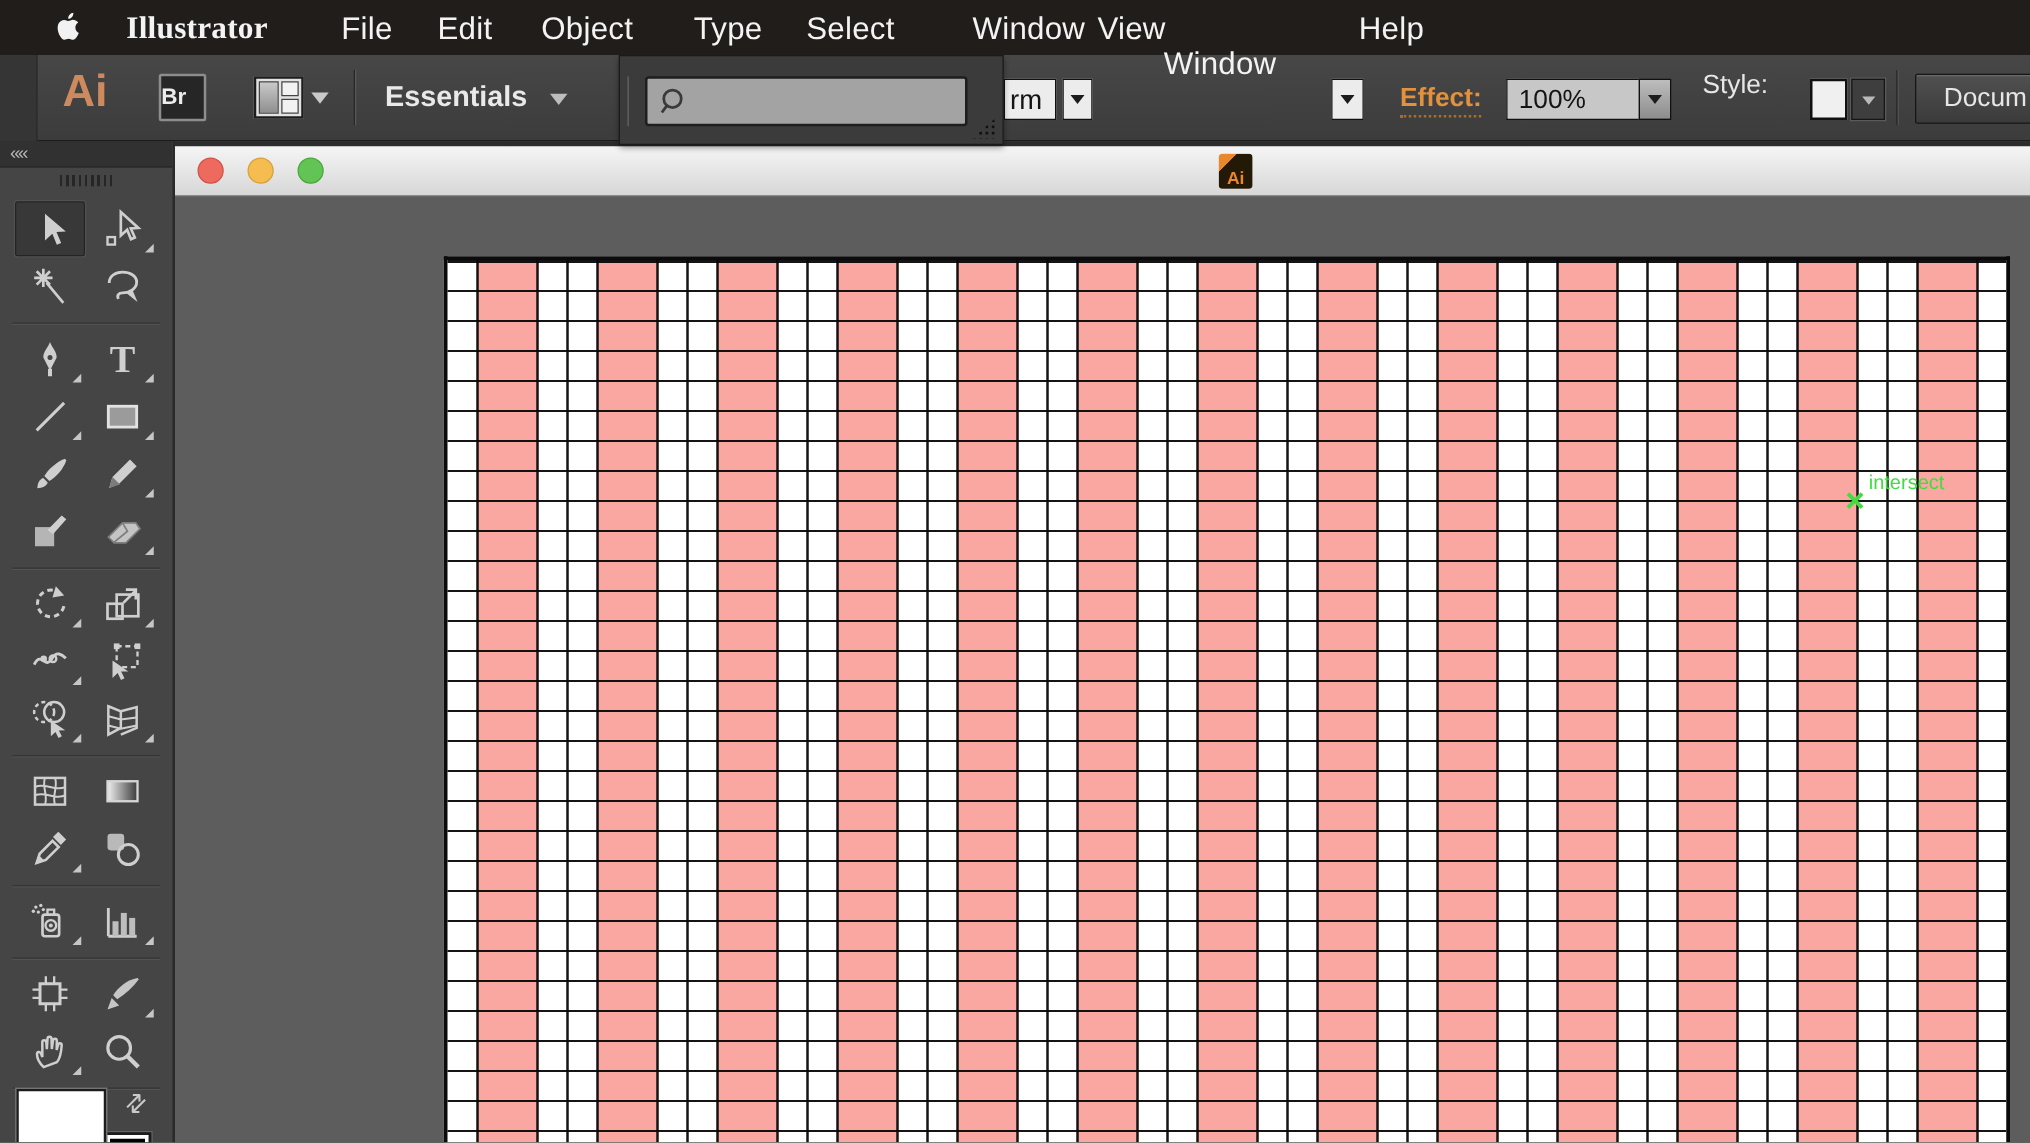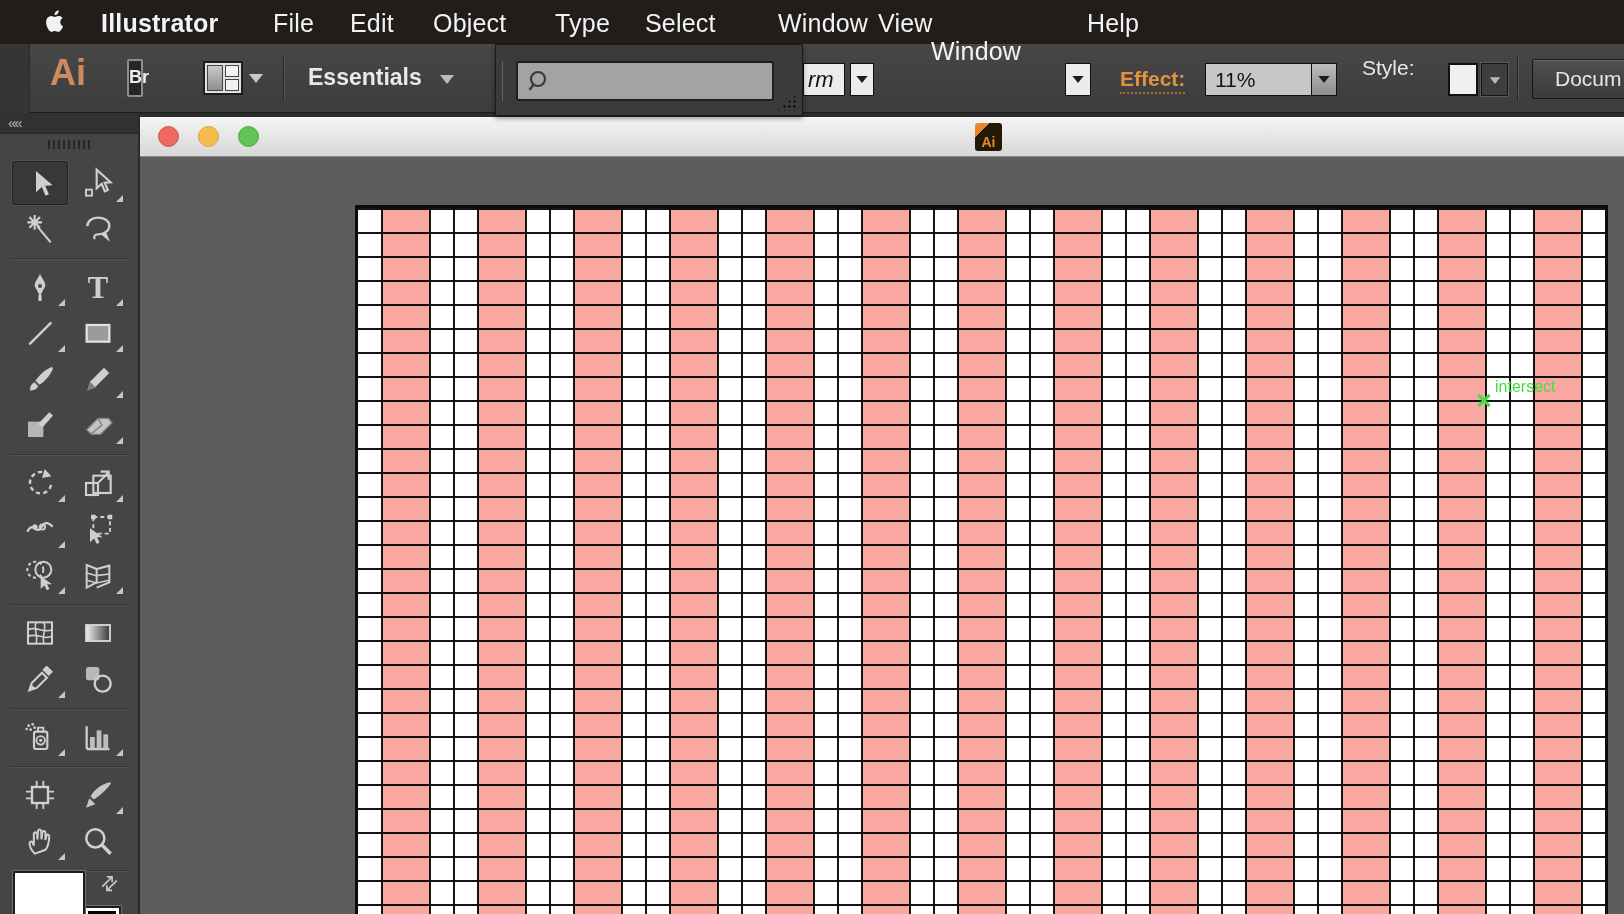--- a/index.html
+++ b/index.html
@@ -3,29 +3,29 @@
 <meta charset="utf-8">
 <style>
   * { margin:0; padding:0; box-sizing:border-box; }
   html,body { background:#333; }
   body { font-family:"Liberation Sans", sans-serif; }
   #app { position:relative; width:1624px; height:914px; overflow:hidden; background:#5d5d5d; }
 
   
   .menubar { position:absolute; left:0; top:0; width:1624px; height:44px; background:#211d1b; z-index:40; }
   .menubar .mitem { position:absolute; top:9px; color:#f3f3f3; font-size:25px; letter-spacing:.2px; white-space:nowrap; }
-  .menubar .mitem.bold { font-weight:bold; }
+  .menubar .mitem.bold { font-weight:bold;font-family:Liberation Serif, serif; }
   .apple { position:absolute; left:42px; top:8px; width:26px; height:28px; }
 
   
   .controlbar { position:absolute; left:0; top:44px; width:1624px; height:69px;
     background:linear-gradient(#474747,#3c3c3c); border-bottom:1px solid #1c1c1c; z-index:30; }
   .cb-lefttab { position:absolute; left:0; top:0; width:30px; height:69px; background:#353535; border-right:1px solid #2a2a2a; }
   .ai-logo { position:absolute; left:50px; top:8px; font-size:36px; font-weight:bold; color:#cd8a5e; }
-  .br-btn { position:absolute; left:127px; top:15px; width:16px; height:38px; background:#262626;
+  .br-btn { position:absolute; left:127px; top:15px; width:38px; height:38px; background:#262626;
     border:2px solid #8d8d8d; color:#ececec; font-weight:bold; font-size:18px; line-height:33px; border-radius:2px; }
   .arrange-btn { position:absolute; left:203px; top:17px; width:40px; height:34px; background:#e2e2e2; border:2px solid #1d1d1d; }
   .arrange-btn .p1 { position:absolute; left:2px; top:2px; width:16px; height:26px; background:linear-gradient(#c9c9c9,#8f8f8f); border:1px solid #444; }
   .arrange-btn .p2 { position:absolute; left:20px; top:2px; width:14px; height:12px; background:#f2f2f2; border:1px solid #444; }
   .arrange-btn .p3 { position:absolute; left:20px; top:16px; width:14px; height:12px; background:#f2f2f2; border:1px solid #444; }
   .caret { width:0; height:0; border-left:7px solid transparent; border-right:7px solid transparent; border-top:9px solid #c9c9c9; }
   .caret.dark { border-top-color:#1c1c1c; }
   .arrange-caret { position:absolute; left:249px; top:30px; }
   .cb-sep { position:absolute; top:12px; width:1px; height:44px; background:#272727; box-shadow:1px 0 0 #575757; }
   .workspace { position:absolute; left:308px; top:20px; color:#e9e9e9; font-size:23px; font-weight:bold; }
@@ -34,21 +34,21 @@
   .search-panel { position:absolute; left:495px; top:0px; width:308px; height:72px; background:#3b3b3b;
     border:1px solid #1a1a1a; box-shadow:0 2px 5px rgba(0,0,0,.45); z-index:5; }
   .search-sep { position:absolute; left:6px; top:16px; width:1px; height:40px; background:#666; }
   .search-input { position:absolute; left:20px; top:16px; width:258px; height:40px; background:#a3a3a3;
     border:2px solid #1e1e1e; border-radius:3px; }
   .search-glyph { position:absolute; left:8px; top:6px; width:26px; height:26px; }
   .panel-grip { position:absolute; right:5px; bottom:4px; width:20px; height:17px;
     background-image:radial-gradient(#101010 1.1px, transparent 1.2px); background-size:5px 5px;
     clip-path:polygon(100% 0, 100% 100%, 0 100%); }
 
-  .lightfield { background:#ececec; border:1px solid #101010; color:#141414;font-style:italic; }
+  .lightfield { background:#ececec; border:1px solid #101010; color:#141414; }
   .rm-field { position:absolute; left:803px; top:19px; width:42px; height:33px; font-size:22px; line-height:31px; padding-left:4px; overflow:hidden; }
   .rm-caret { position:absolute; left:850px; top:19px; width:24px; height:33px; }
   .rm-caret .caret, .basic-caret .caret { margin:11px auto 0; transform:scale(.8); }
   .basic-field { position:absolute; left:879px; top:16px; width:180px; height:38px; }
   .basic-line { position:absolute; left:12px; top:17px; width:100px; height:3px; background:#050505; }
   .basic-label { position:absolute; right:10px; top:3px; font-size:22px; color:#141414; }
   .basic-caret { position:absolute; left:1065px; top:19px; width:26px; height:33px; }
 
   .opacity-label { position:absolute; left:1120px; top:23px; color:#e2913d; font-size:21px; font-weight:bold;
     border-bottom:2px dotted #a96e24; padding-bottom:1px; }
@@ -167,21 +167,21 @@
     <div class="lightfield rm-field">rm</div>
     <div class="lightfield rm-caret">
         <div class="caret dark"></div>
       </div>
 
     <div class="lightfield basic-caret">
         <div class="caret dark"></div>
       </div>
 
     <div class="opacity-label">Effect:</div>
-    <div class="opacity-field">11%</div>
+    <div class="opacity-field">100%</div>
     <div class="opacity-caret">
         <div class="caret dark"></div>
       </div>
 
     <div class="style-label">Style:</div>
     <div class="style-swatch"></div>
     <div class="darkcaret-btn">
         <div class="caret"></div>
       </div>
 

